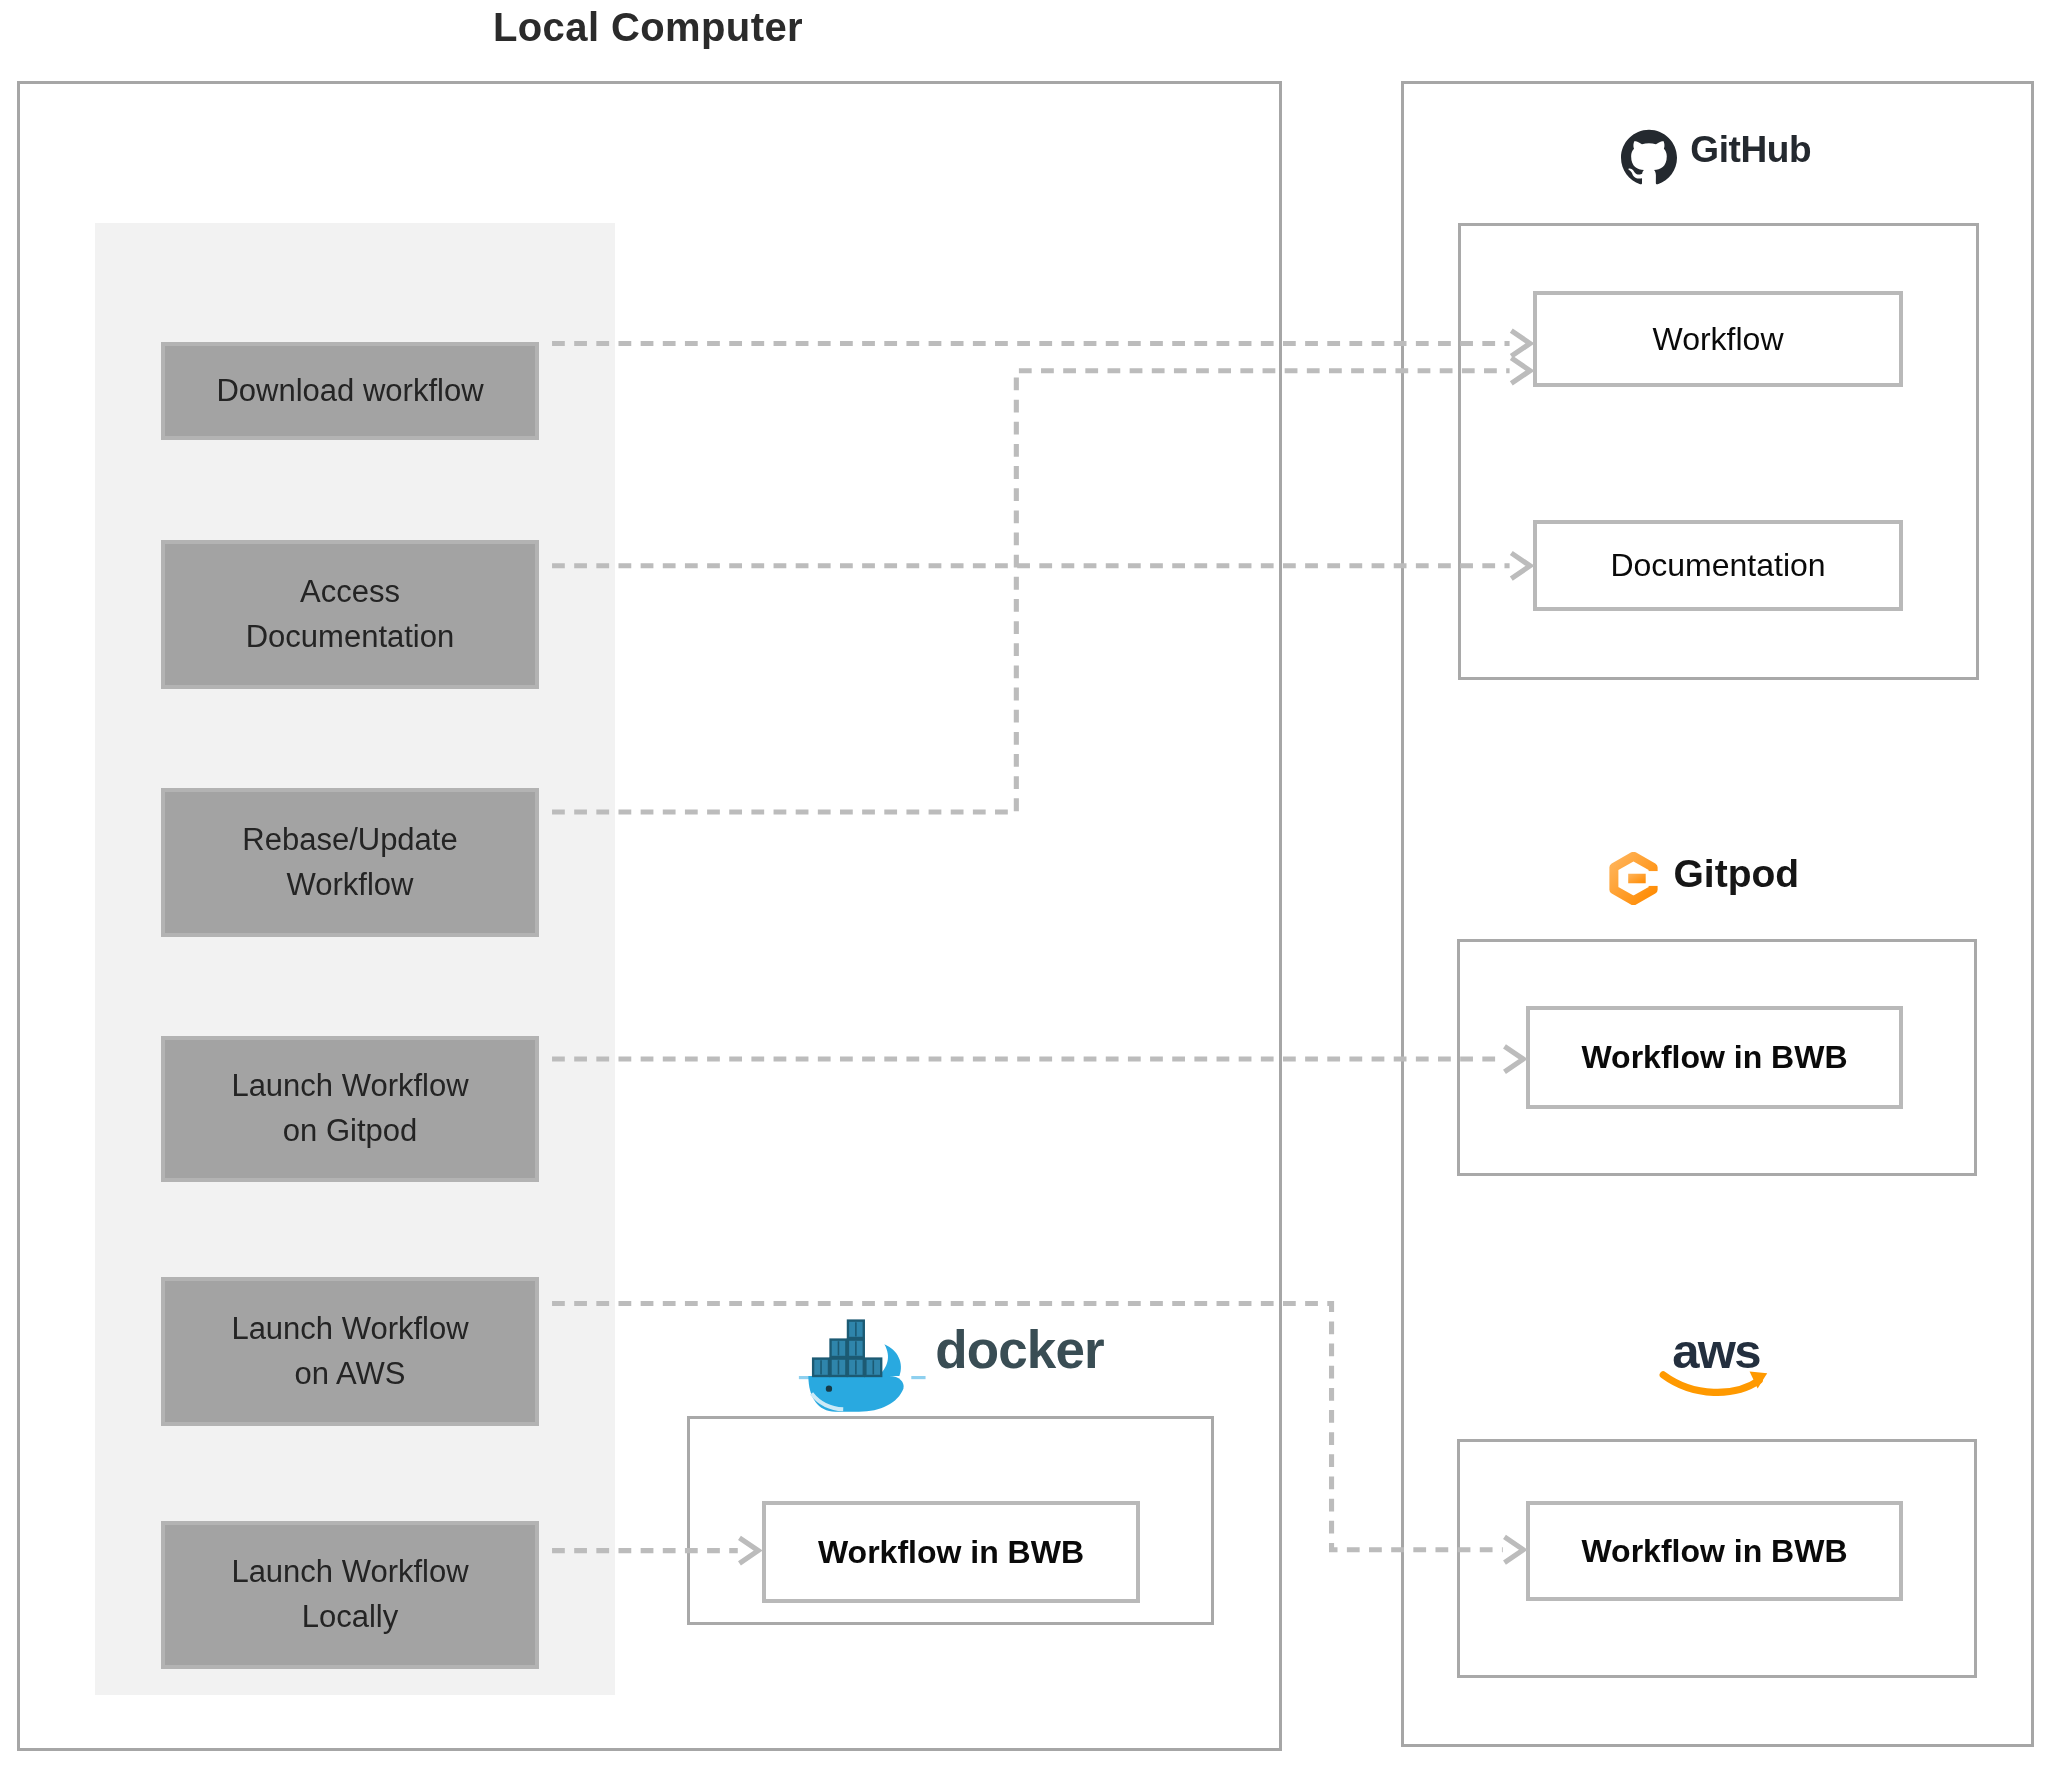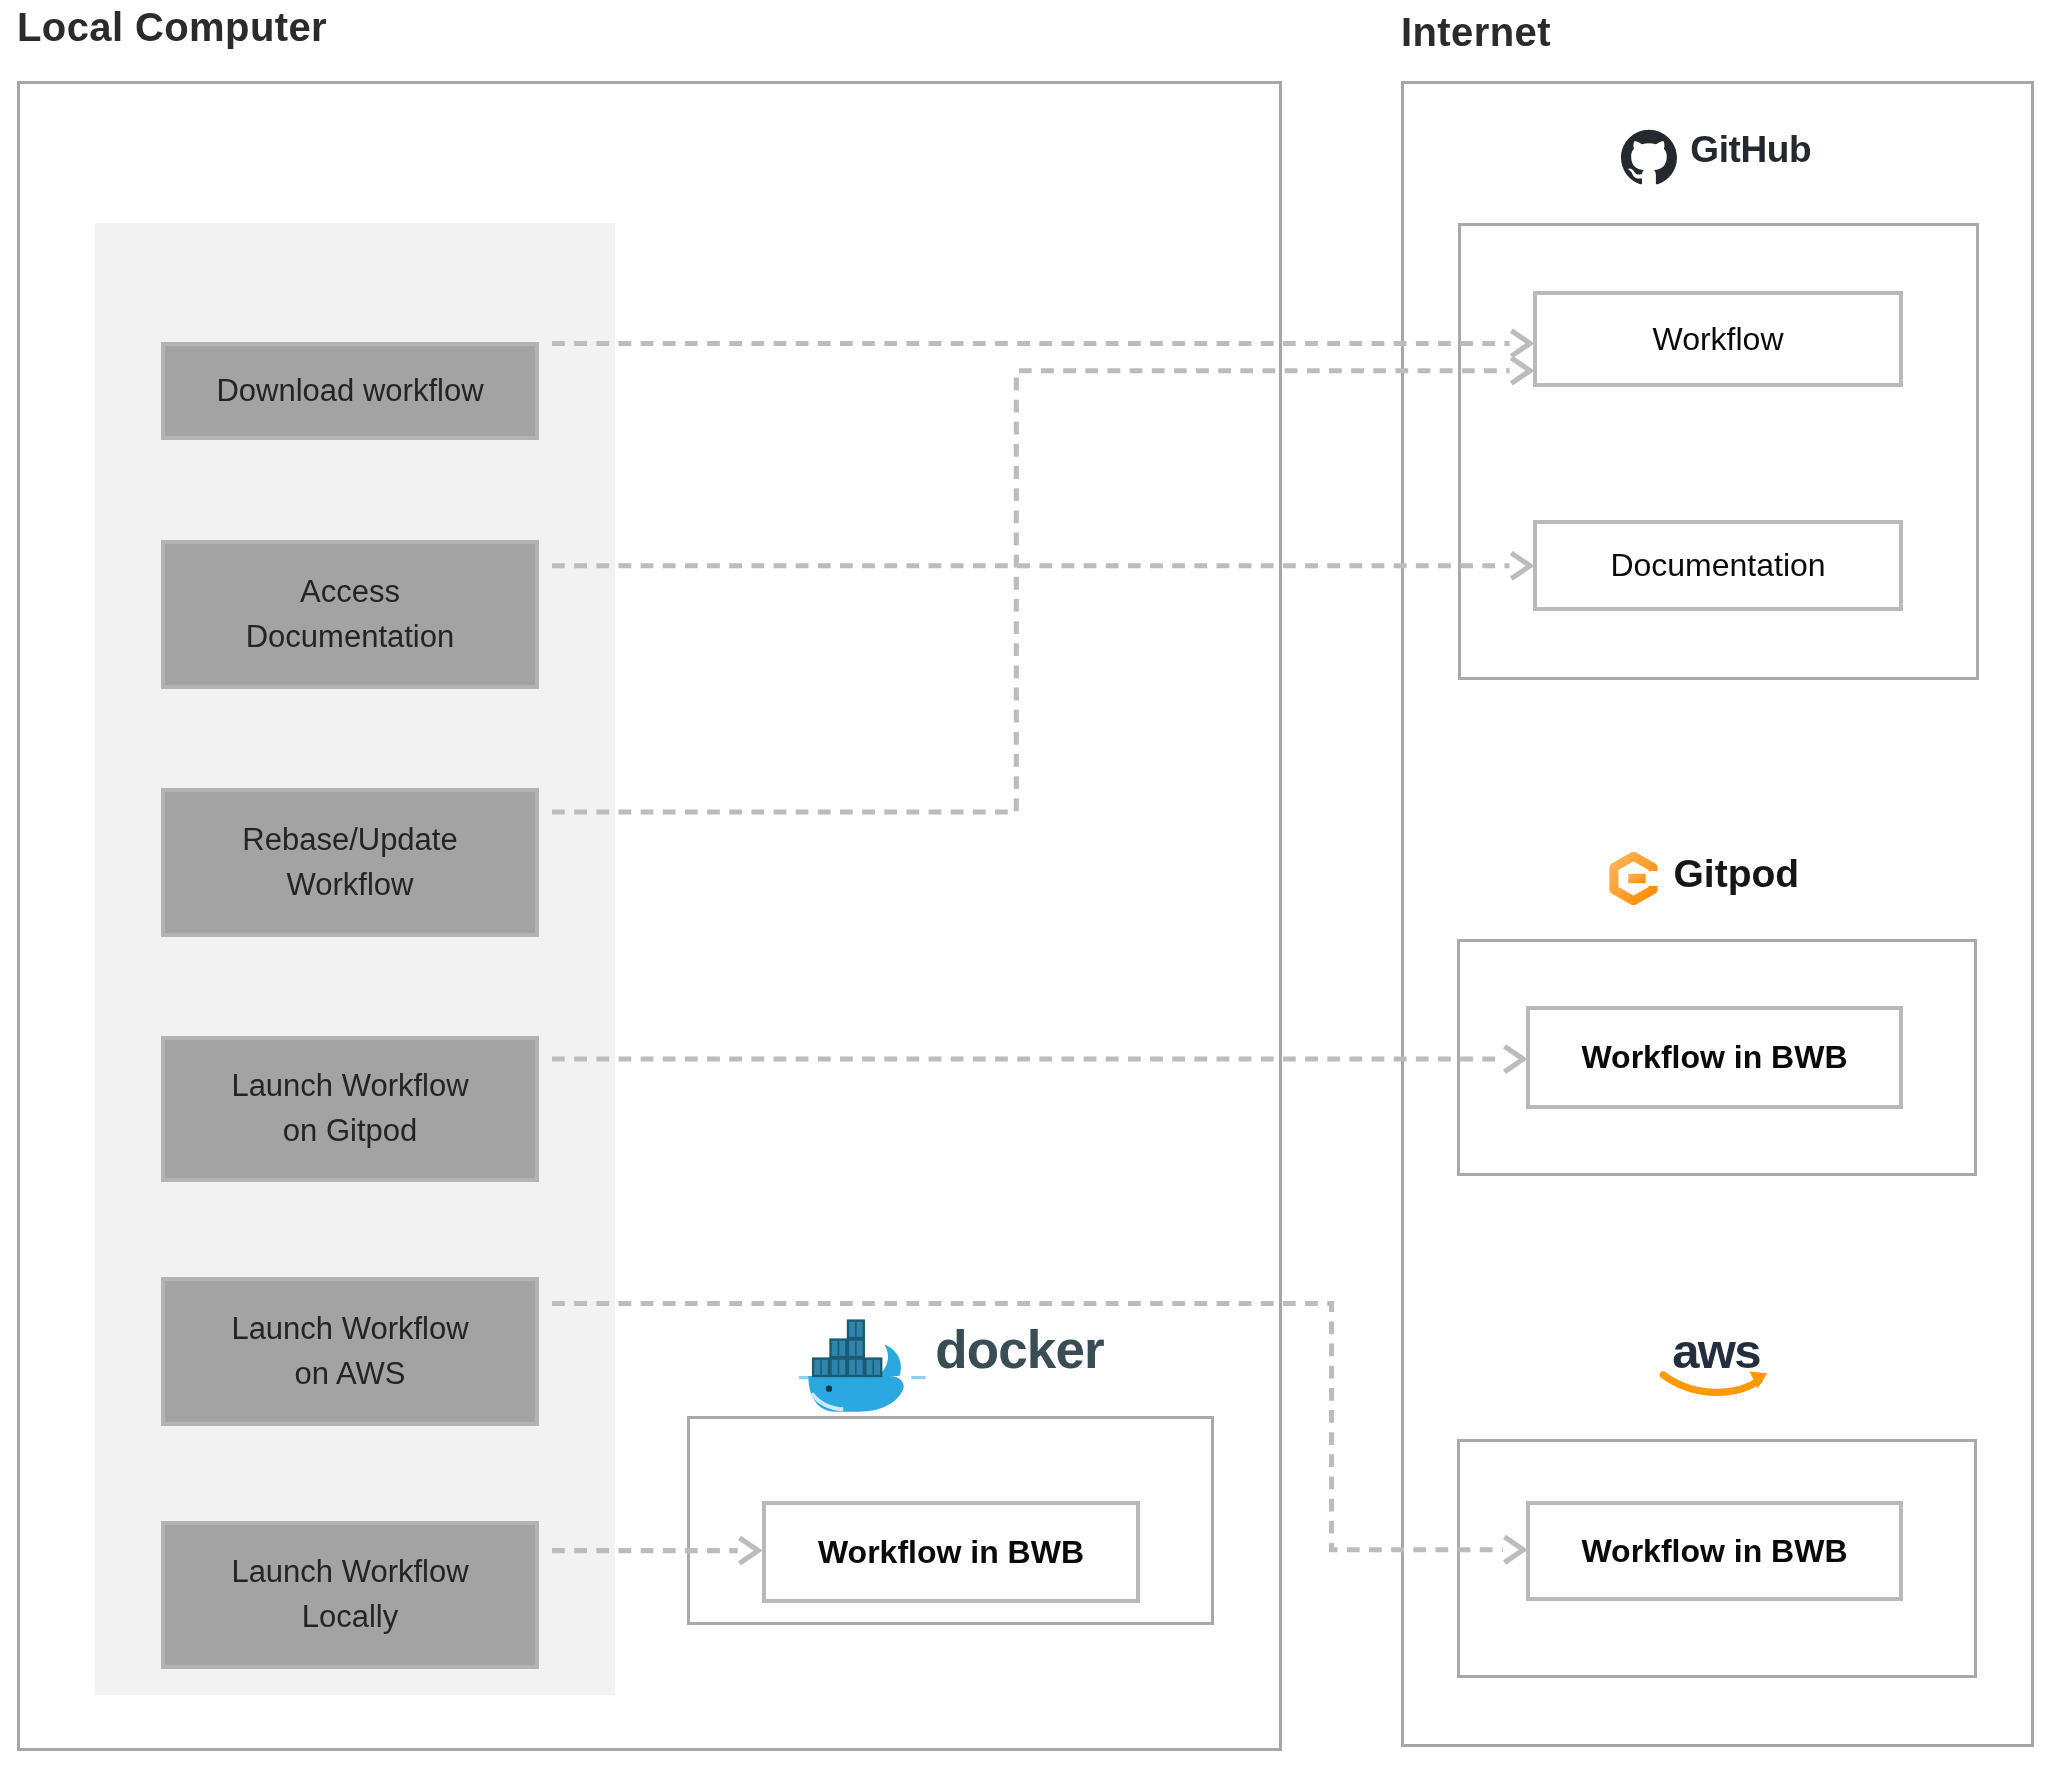--- a/index.html
+++ b/index.html
@@ -1,21 +1,21 @@
 <!DOCTYPE html>
 <html style="font-size:13.6px"><head>
 <meta charset="utf-8">
 <style>
   html,body{margin:0;padding:0;background:#ffffff;}
   #canvas{
     position:relative;width:2048px;height:1785px;background:#ffffff;
     font-family:"Liberation Sans", sans-serif;color:#282828;overflow:hidden;
   }
   .big-title{
-    position:absolute;font-size:40px;font-weight:bold;
+    position:absolute;text-align:center;font-size:40px;font-weight:bold;
     color:#2b2b2b;letter-spacing:0.4px;
   }
   .section-label{
     position:absolute;text-align:center;font-size:36px;color:#2e2e2e;
   }
   .outer-box{position:absolute;border:3.4px solid #a6a6a6;background:#ffffff;}
   .panel{position:absolute;background:#f2f2f2;}
   .group-box{position:absolute;border:3.4px solid #a9a9a9;background:#ffffff;}
   .launch-box{
     position:absolute;left:161px;width:370px;border:4.3px solid #b3b3b3;background:#a3a3a3;
@@ -41,21 +41,20 @@
   #connector-layer{position:absolute;left:0;top:0;pointer-events:none;}
   .dash{stroke:#bcbcbc;stroke-width:6;fill:none;stroke-dasharray:15 11;}
   .chev{stroke:#bcbcbc;stroke-width:6;fill:none;}
 </style>
 </head>
 <body>
 
 <div id="canvas">
 
   <div class="big-title" style="left:17px;top:5.1px;width:1262px;">Local Computer</div>
-  <div class="big-title" style="left:1401px;top:10.2px;width:630px;">Internet</div>
 
   <div class="outer-box" style="left:17px;top:81px;width:1259px;height:1664px;"></div>
 
 
   <div class="panel" style="left:95px;top:223px;width:520px;height:1472px;"></div>
 
   <div class="launch-box" style="top:294px;height:90px;">Download workflow</div>
   <div class="launch-box" style="top:492px;height:141px;">Access
 Documentation</div>
   <div class="launch-box" style="top:740px;height:141px;">Rebase/Update

